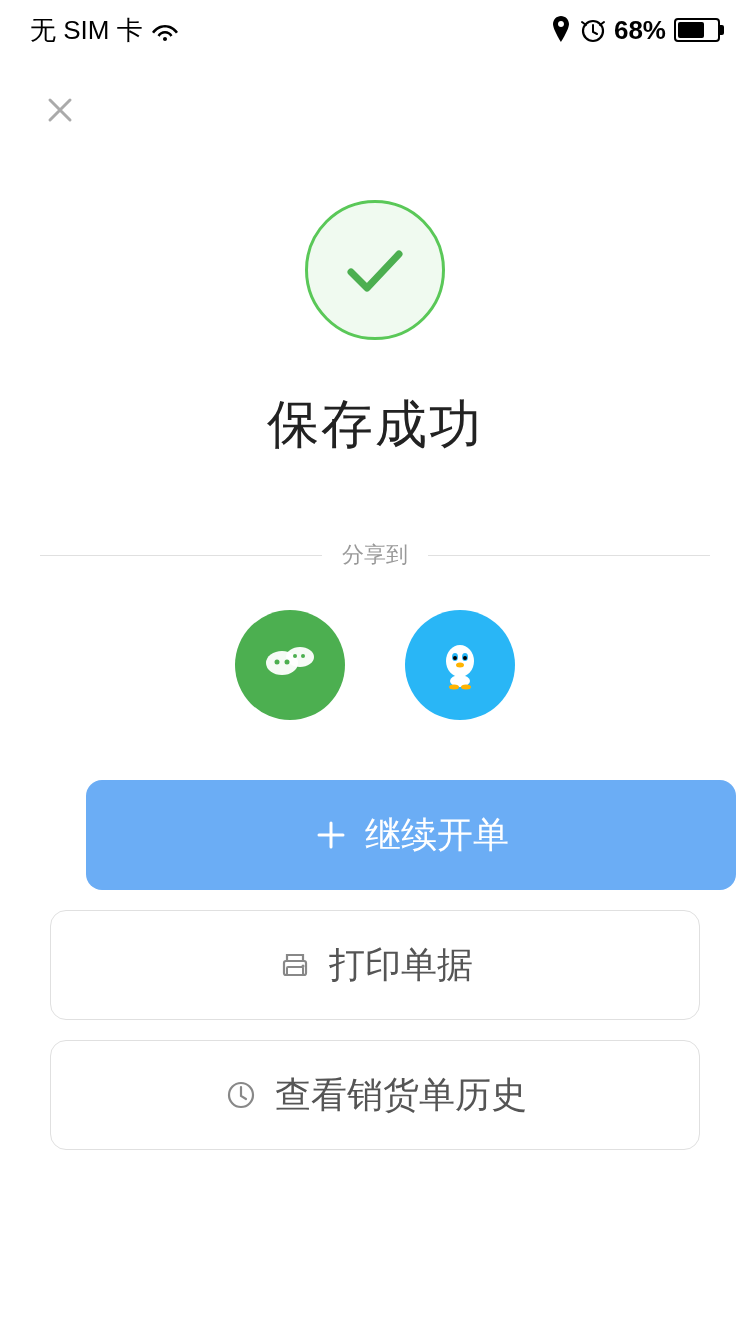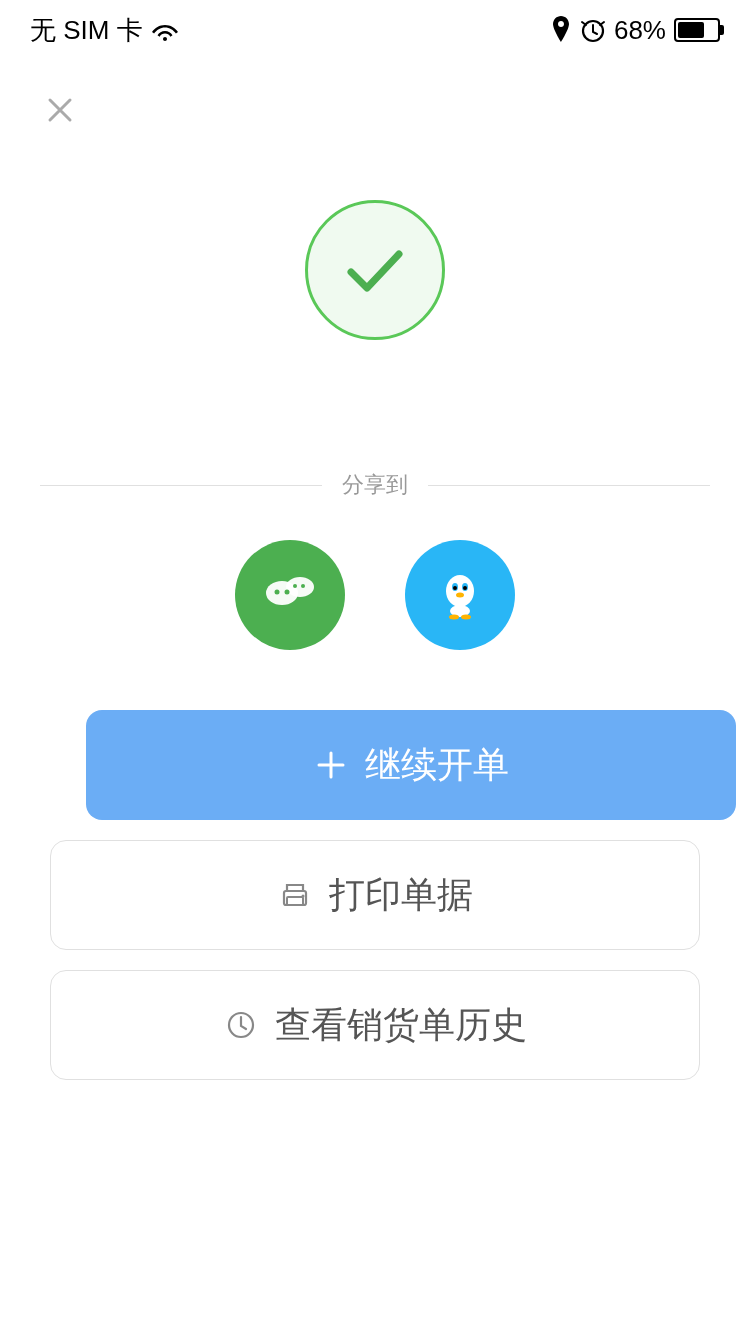--- a/index.html
+++ b/index.html
@@ -39,20 +39,21 @@
       font-size: 30px;
       font-weight: 600;
       color: #000;
     }
     .status-right {
       display: flex;
       align-items: center;
       gap: 8px;
       font-size: 26px;
       color: #000;
+      font-weight: bold;
     }
     .battery-icon {
       display: inline-block;
       width: 46px;
       height: 24px;
       border: 2px solid #000;
       border-radius: 4px;
       position: relative;
       padding: 2px;
     }
@@ -246,20 +247,21 @@
       <path d="M8 8L28 28M28 8L8 28" stroke="#aaa" stroke-width="3" stroke-linecap="round"></path>
     </svg>
   </div>
 
   <div class="success-area">
     <div class="success-circle">
       <svg viewBox="0 0 72 72" fill="none" xmlns="http://www.w3.org/2000/svg">
         <path d="M12 38L28 54L60 20" stroke="#4caf50" stroke-width="7" stroke-linecap="round" stroke-linejoin="round"></path>
       </svg>
     </div>
+    <div class="success-title">保存成功</div>
   </div>
 
   <div class="share-section">
     <div class="share-divider">
       <span class="share-label">分享到</span>
     </div>
     <div class="share-icons">
 
       <div class="share-icon-btn wechat">
         <svg viewBox="0 0 64 64" fill="none" xmlns="http://www.w3.org/2000/svg">

